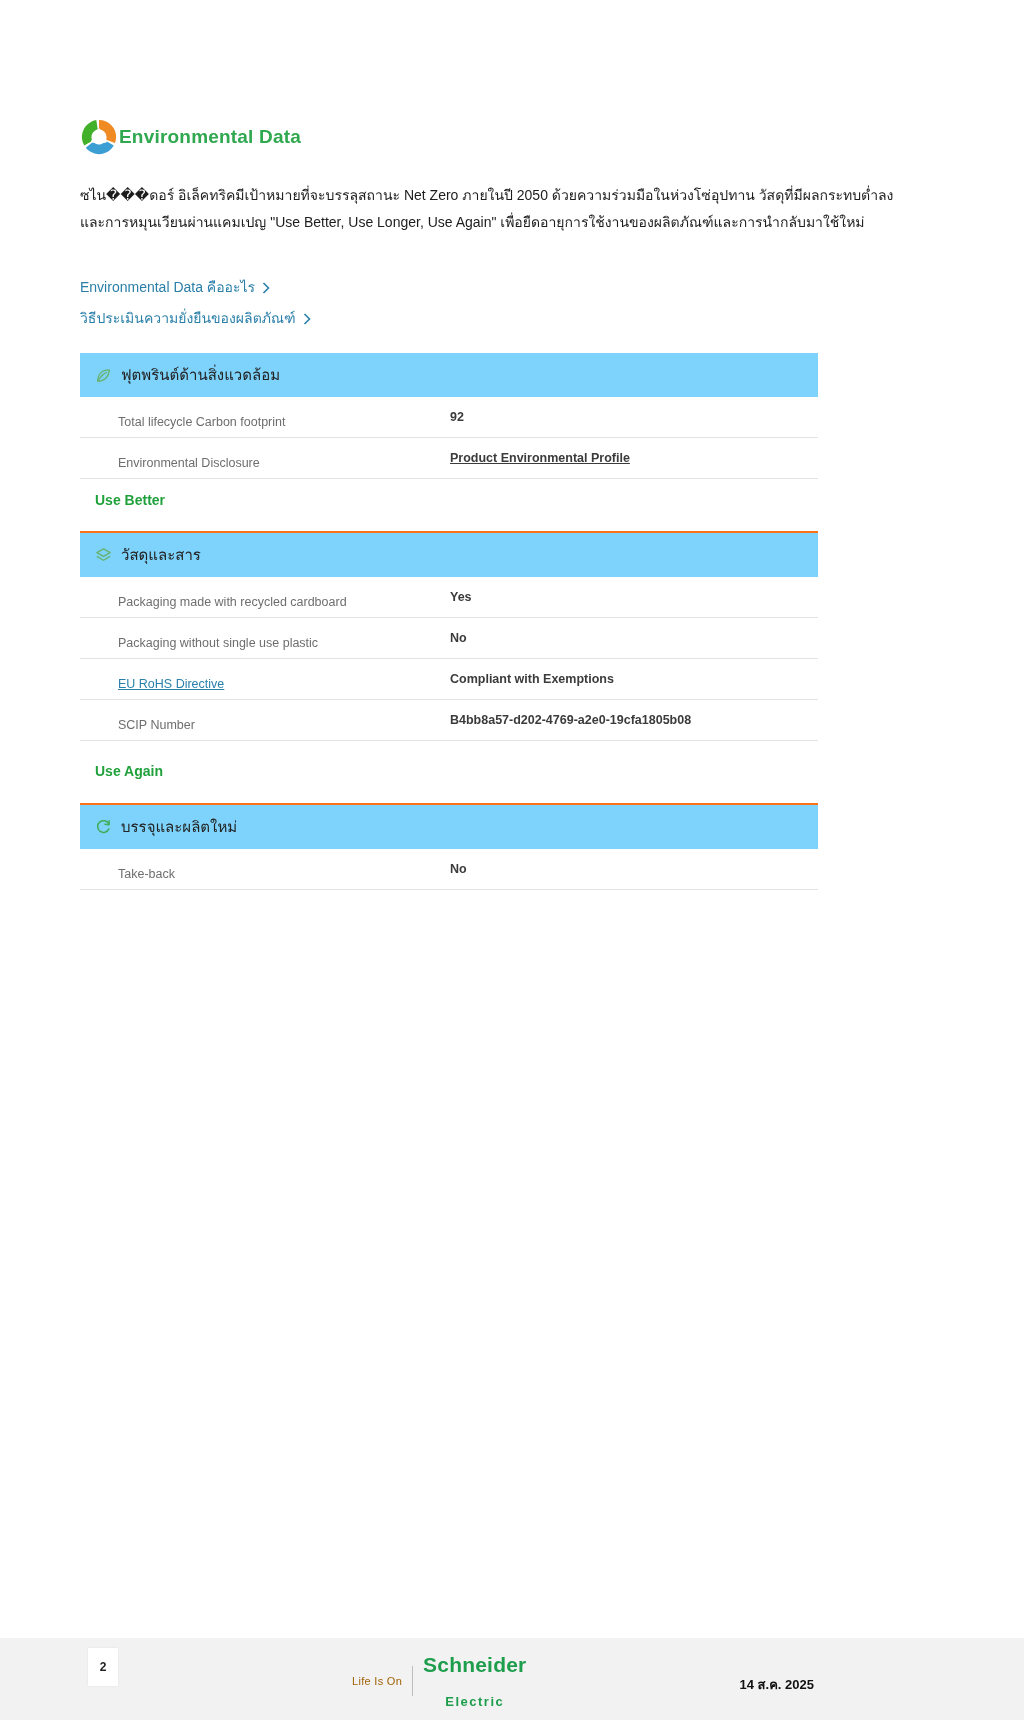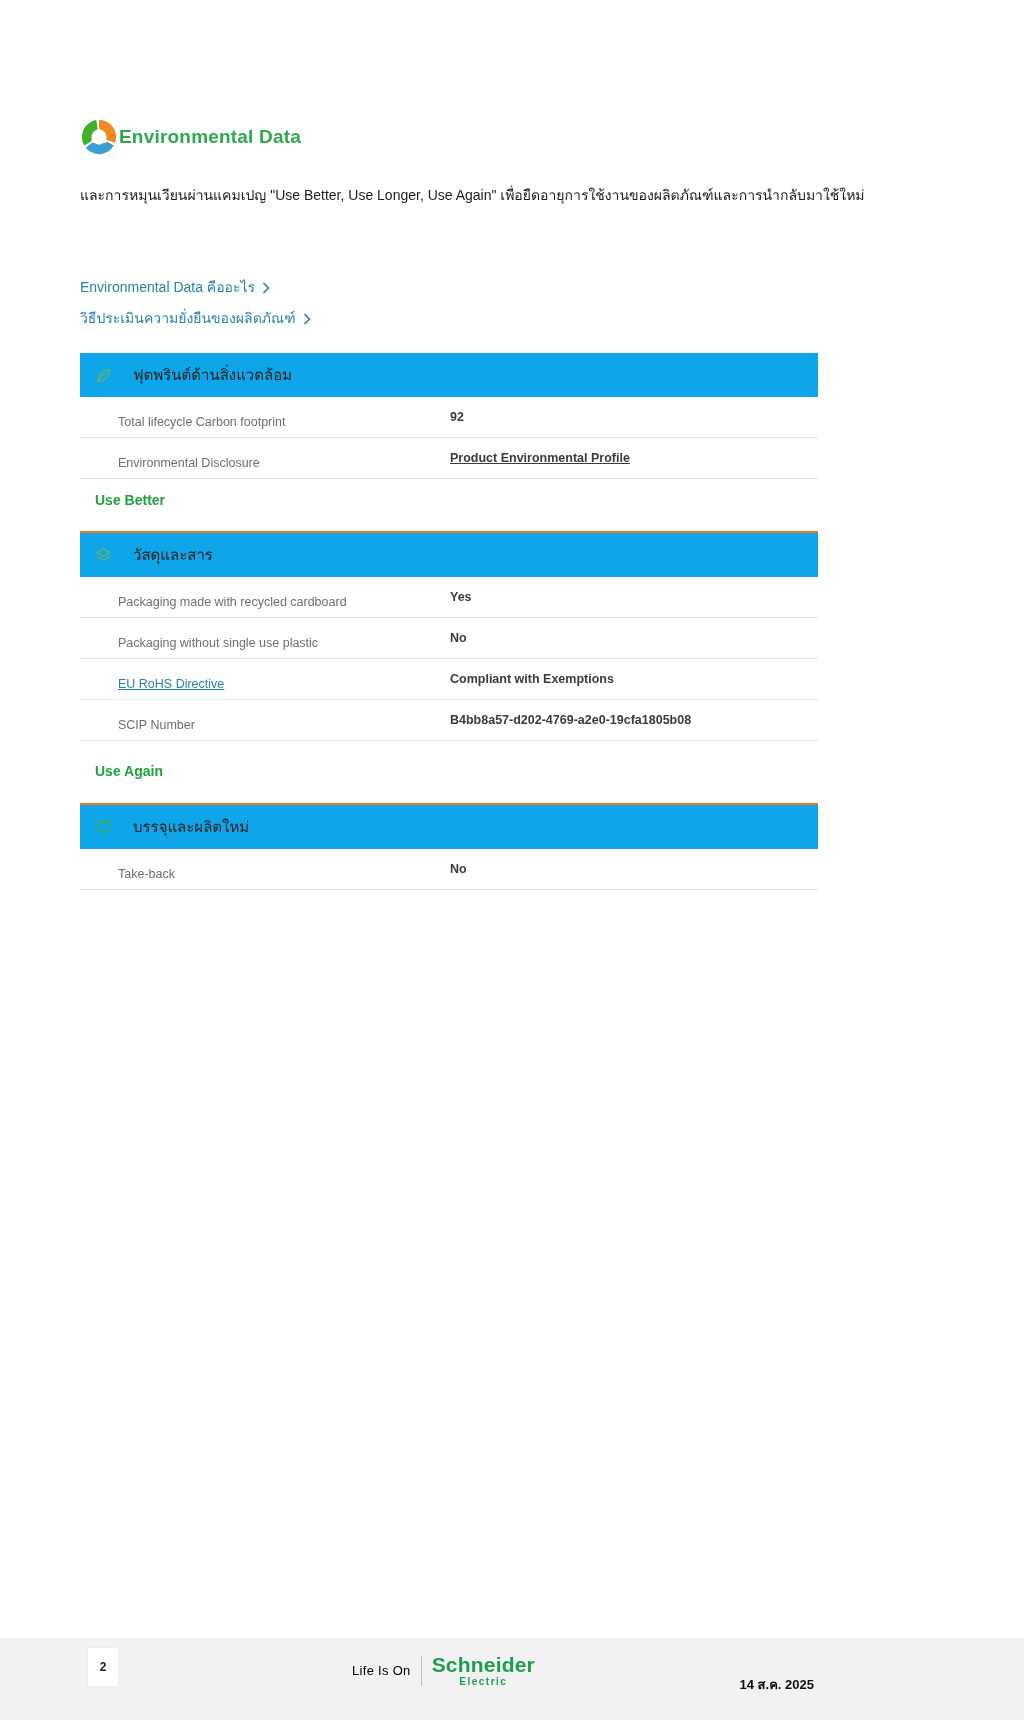--- a/index.html
+++ b/index.html
@@ -24,44 +24,44 @@
   #quick-link-1{top:276px;}
   #quick-link-2{top:307px;}
   .quick-link .chev{display:flex;align-items:center;margin-top:1px;}
 
   
   .section{left:80px;width:738px;}
   #section-footprint{top:353px;}
   #section-materials{top:531px;}
   #section-reuse{top:803px;}
   .section.barred{border-top:2px solid #f97316;}
-  .section-header{height:44px;background:#0ea5e9;display:flex;align-items:center;
-    padding-left:14px;gap:20px;}
+  .section-header{height:44px;background:#7dd3fc;display:flex;align-items:center;
+    padding-left:14px;gap:8px;}
   .section-header .sec-title{font-size:15px;color:#222;}
   .row{height:40px;display:flex;align-items:center;border-bottom:1px solid #e3e3e3;}
   .row .lbl{box-sizing:border-box;width:370px;padding-left:38px;font-size:12.5px;color:#6e6e6e;margin-top:9px;}
   .row .val{font-size:12.5px;font-weight:bold;color:#3b3b3b;}
   a.cell-link{color:#2a80ab;text-decoration:underline;font-weight:bold;cursor:pointer;}
 
   
   .group-heading{left:95px;font-size:14px;font-weight:bold;color:#21a13c;}
   #heading-use-better{top:492px;}
   #heading-use-again{top:763px;}
 
   
   #footer{top:1638px;left:0;width:1024px;height:82px;background:#f2f2f2;}
   #page-number-box{position:absolute;left:88px;top:10px;width:30px;height:38px;background:#ffffff;
     display:flex;align-items:center;justify-content:center;font-size:12px;font-weight:bold;color:#222;
     box-shadow:0 0 2px rgba(0,0,0,.08);}
   #footer-brand{position:absolute;left:352px;top:16px;display:flex;align-items:center;gap:10px;}
-  #brand-tagline{font-size:13px;color:#000000;letter-spacing:.3px;}
+  #brand-tagline{font-size:11px;color:#a16207;letter-spacing:.3px;}
   #brand-divider{width:1px;height:30px;background:#bdbdbd;}
   .brand-stack{display:flex;flex-direction:column;align-items:center;line-height:1;}
   #brand-name{font-size:21px;font-weight:bold;color:#1e9e4d;letter-spacing:.2px;}
-  #brand-subname{font-size:10px;font-weight:bold;color:#1e9e4d;letter-spacing:1.5px;margin-top:2px;}
+  #brand-subname{font-size:13px;font-weight:bold;color:#1e9e4d;letter-spacing:1.5px;margin-top:20px;}
   #footer-date{position:absolute;right:210px;top:36px;font-size:13px;font-weight:bold;color:#111;}
 
   svg{display:block;}
 </style>
 </head>
 <body>
 
 <div class="abs" id="brand-header">
   <span>
     <svg width="38" height="38" viewBox="0 0 40 40">
@@ -70,20 +70,21 @@
         <circle cx="20" cy="20" r="13" stroke="#3b9fd4" stroke-dasharray="25 56.7" transform="rotate(30 20 20)"></circle>
         <circle cx="20" cy="20" r="13" stroke="#43b02a" stroke-dasharray="25 56.7" transform="rotate(150 20 20)"></circle>
       </g>
       <path d="M20 12.5 L26.8 24.5 H13.2 Z" fill="#ffffff" stroke="#ffffff" stroke-width="3" stroke-linejoin="round"></path>
     </svg>
   </span>
   <h1 id="page-title" style="margin:0;">Environmental Data</h1>
 </div>
 
 <div class="abs" id="intro">
+  <div>ซไน���ดอร์ อิเล็คทริคมีเป้าหมายที่จะบรรลุสถานะ Net Zero ภายในปี 2050 ด้วยความร่วมมือในห่วงโซ่อุปทาน วัสดุที่มีผลกระทบต่ำลง</div>
   <div>และการหมุนเวียนผ่านแคมเปญ "Use Better, Use Longer, Use Again" เพื่อยืดอายุการใช้งานของผลิตภัณฑ์และการนำกลับมาใช้ใหม่</div>
 </div>
 
 <a class="abs quick-link" id="quick-link-1">
   <span>Environmental Data คืออะไร</span>
   <span class="chev">
     <svg width="8" height="12" viewBox="0 0 8 12" fill="none" stroke="currentColor" stroke-width="1.6">
         <path d="M1.5 1 L6.5 6 L1.5 11"></path>
       </svg>
   </span>

